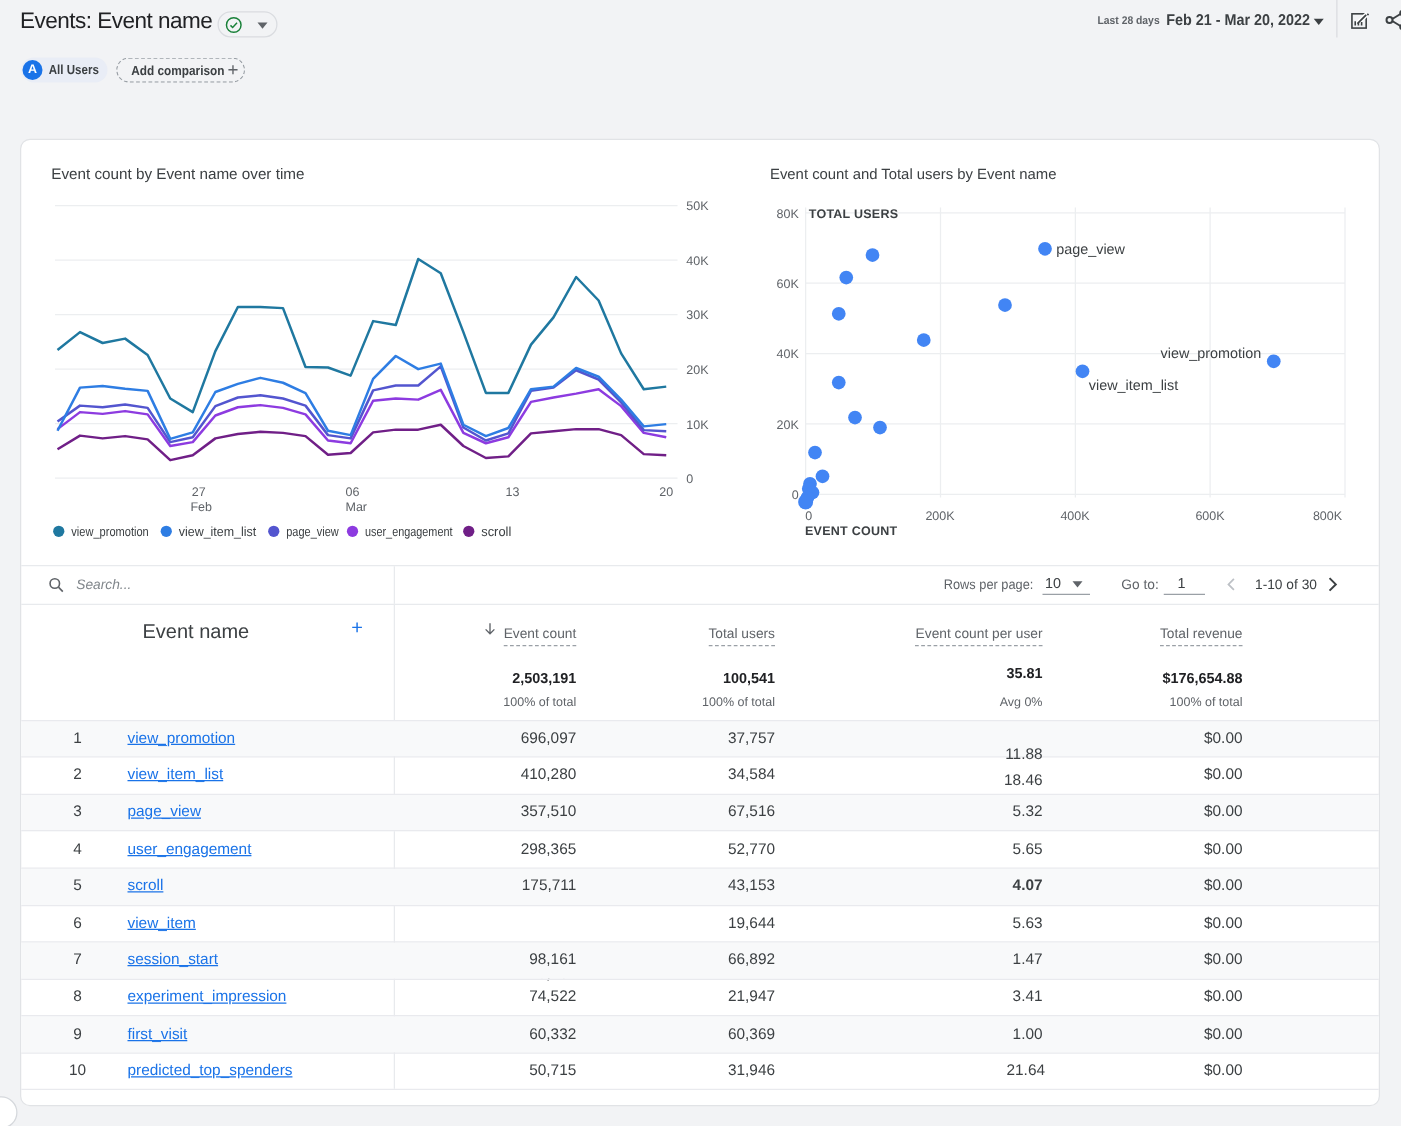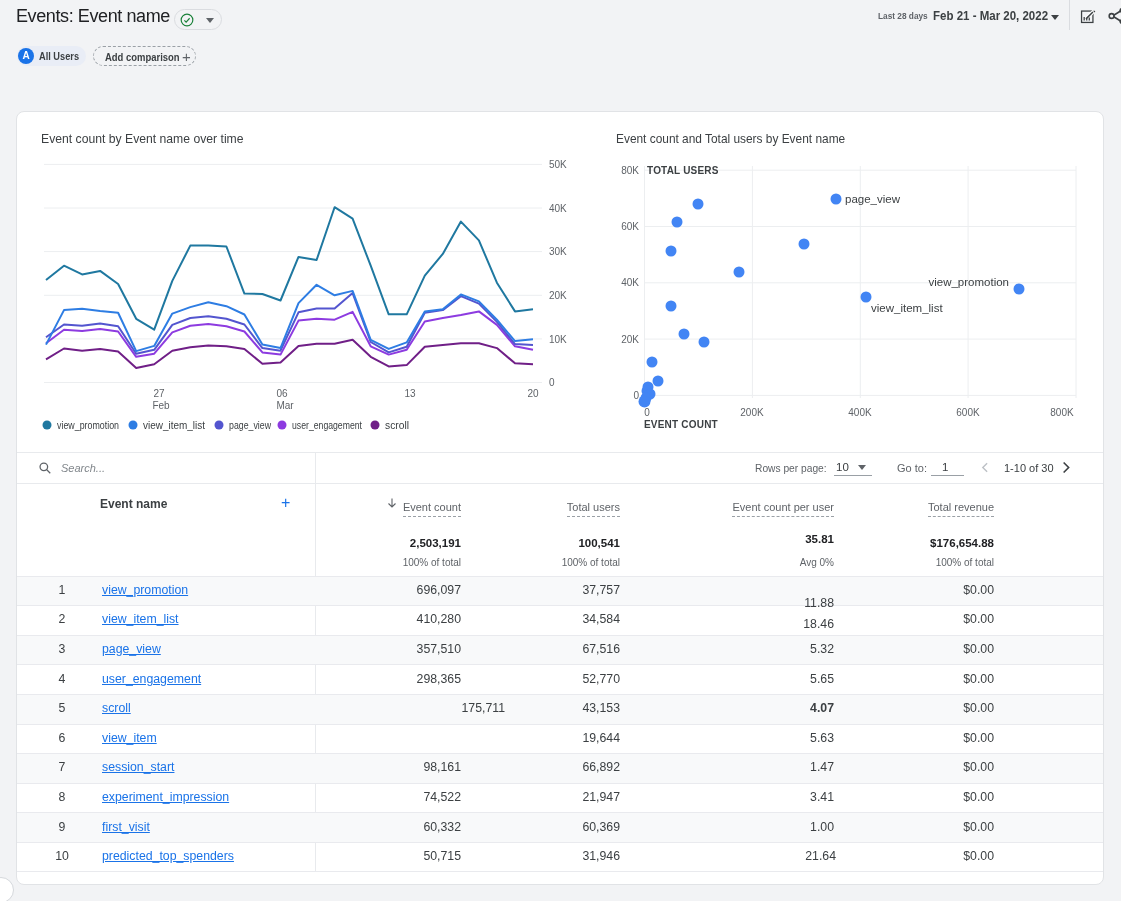--- a/index.html
+++ b/index.html
@@ -183,21 +183,21 @@
 <div class="abs" style="left:931px; top:475px; width:33px; height:1px; background:#9aa0a6;"></div>
 <svg class="abs" style="left:979px; top:461px;" width="13" height="13" viewBox="0 0 24 24" fill="none" stroke="#bdc1c6" stroke-width="2.6">
     <path d="M15 4 L7 12 L15 20"></path>
   </svg>
 <div class="abs" style="left:1004px; top:462px; font-size:11px; color:#3c4043; white-space:nowrap;">1-10 of 30</div>
 <svg class="abs" style="left:1058px; top:460px;" width="15" height="15" viewBox="0 0 24 24" fill="none" stroke="#3c4043" stroke-width="2.6">
     <path d="M9 4 L17 12 L9 20"></path>
   </svg>
 
 <div class="hdrline" style="left:315px; top:483px; width:1px; height:388px;"></div>
-<div class="abs" style="left:100px; top:497px; font-size:12px; font-weight:bold; color:#3c4043; white-space:nowrap;">Event name</div>
+<div class="abs" style="left:114px; top:497px; font-size:16px; font-weight:normal; color:#3c4043; white-space:nowrap;">Event name</div>
 <div class="abs" style="left:281px; top:494px; font-size:16px; color:#1a73e8;">+</div>
 <svg class="abs" style="left:386px; top:497px;" width="12" height="12" viewBox="0 0 24 24" fill="none" stroke="#5f6368" stroke-width="2.2">
     <path d="M12 3 V20 M5 13 L12 20 L19 13"></path>
   </svg>
 <div class="abs" style="left:0; top:497px; width:461px; text-align:right;"><span style="font-size:11px; color:#5f6368; border-bottom:1px dashed #9aa0a6; padding-bottom:3px;">Event count</span></div>
 <div class="abs" style="left:0; top:497px; width:620px; text-align:right;"><span style="font-size:11px; color:#5f6368; border-bottom:1px dashed #9aa0a6; padding-bottom:3px;">Total users</span></div>
 <div class="abs" style="left:0; top:497px; width:834px; text-align:right;"><span style="font-size:11px; color:#5f6368; border-bottom:1px dashed #9aa0a6; padding-bottom:3px;">Event count per user</span></div>
 <div class="abs" style="left:0; top:497px; width:994px; text-align:right;"><span style="font-size:11px; color:#5f6368; border-bottom:1px dashed #9aa0a6; padding-bottom:3px;">Total revenue</span></div>
 <div class="cellr" style="left:0; top:537px; width:461px; font-size:11.5px; font-weight:bold; color:#202124;">2,503,191</div>
 <div class="cellr" style="left:0; top:557px; width:461px; font-size:10px; color:#5f6368;">100% of total</div>
@@ -235,21 +235,21 @@
 <div class="abs num" style="left:42px; top:672px; width:40px; text-align:center;">4</div>
 <div class="abs link" style="left:102px; top:672px;">user_engagement</div>
 <div class="cellr" style="left:0; top:672px; width:461px;">298,365</div>
 <div class="cellr" style="left:0; top:672px; width:620px;">52,770</div>
 <div class="cellr" style="left:0; top:672px; width:834px;">5.65</div>
 <div class="cellr" style="left:0; top:672px; width:994px;">$0.00</div>
 <div class="zebra" style="top:695px;"></div>
 <div class="rowline" style="top:694px;"></div>
 <div class="abs num" style="left:42px; top:701px; width:40px; text-align:center;">5</div>
 <div class="abs link" style="left:102px; top:701px;">scroll</div>
-<div class="cellr" style="left:0; top:701px; width:461px;margin-left:44px;">175,711</div>
+<div class="cellr" style="left:0; top:701px; width:461px;">175,711</div>
 <div class="cellr" style="left:0; top:701px; width:620px;">43,153</div>
 <div class="cellr" style="left:0; top:701px; width:834px;font-weight:bold;">4.07</div>
 <div class="cellr" style="left:0; top:701px; width:994px;">$0.00</div>
 <div class="rowline" style="top:724px;"></div>
 <div class="abs num" style="left:42px; top:731px; width:40px; text-align:center;">6</div>
 <div class="abs link" style="left:102px; top:731px;">view_item</div>
 <div class="cellr" style="left:0; top:771px; width:461px;font-weight:bold;">110,264</div>
 <div class="cellr" style="left:0; top:731px; width:620px;">19,644</div>
 <div class="cellr" style="left:0; top:731px; width:834px;">5.63</div>
 <div class="cellr" style="left:0; top:731px; width:994px;">$0.00</div>

